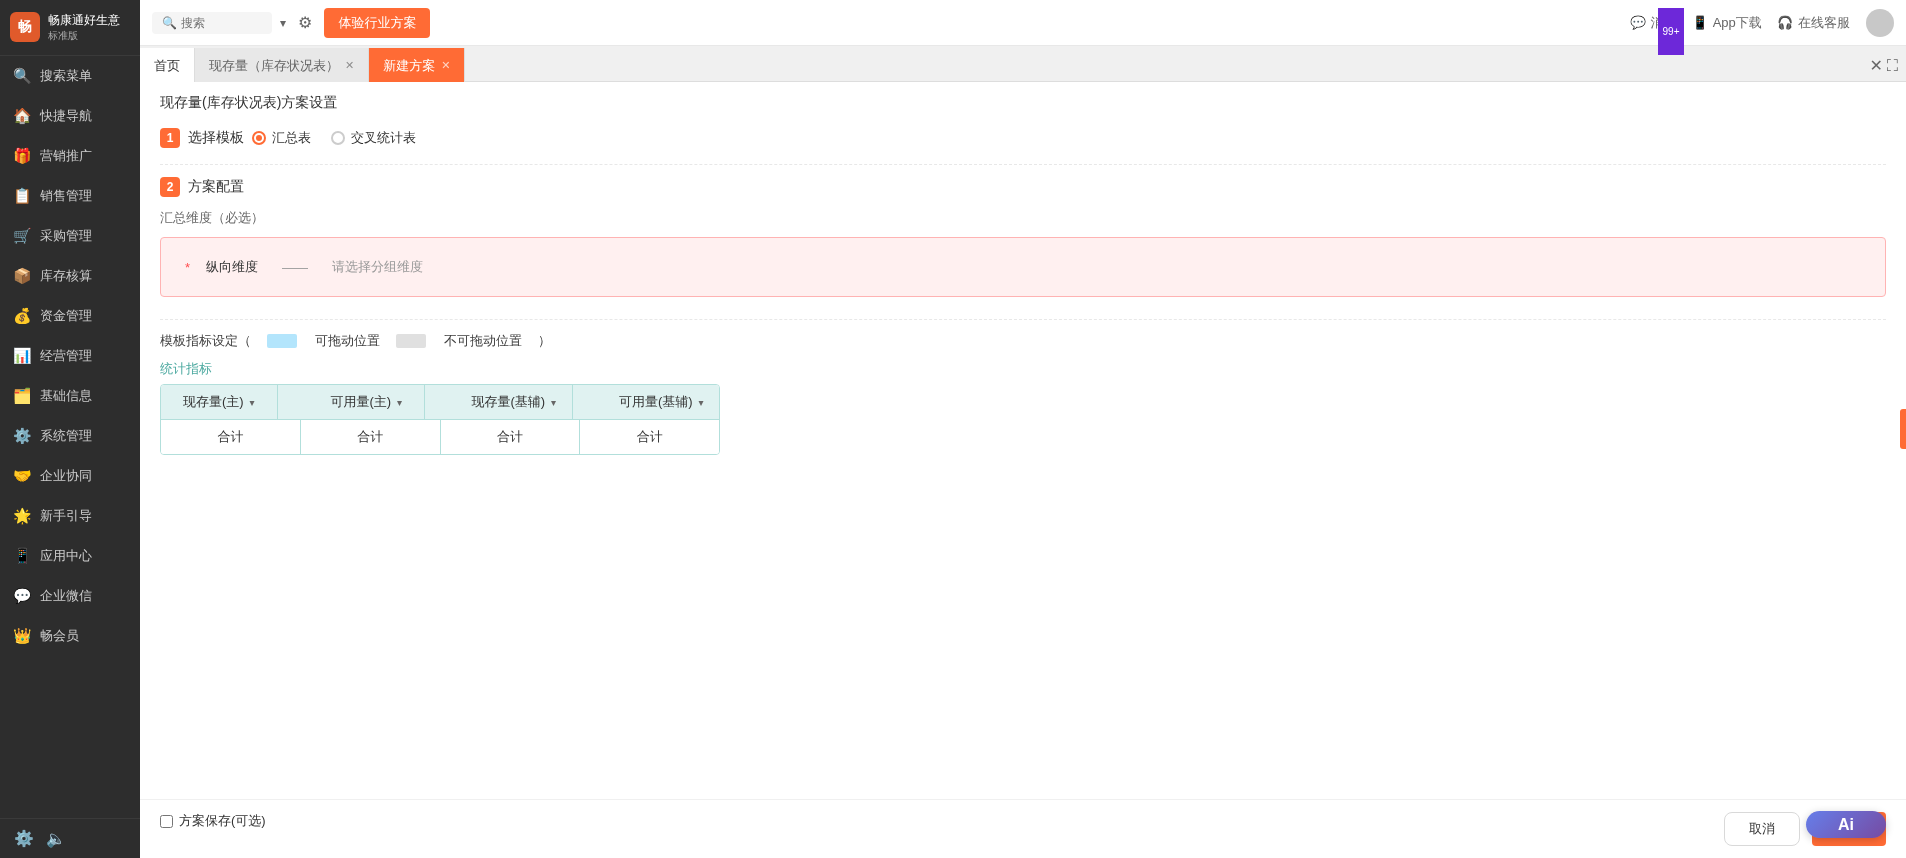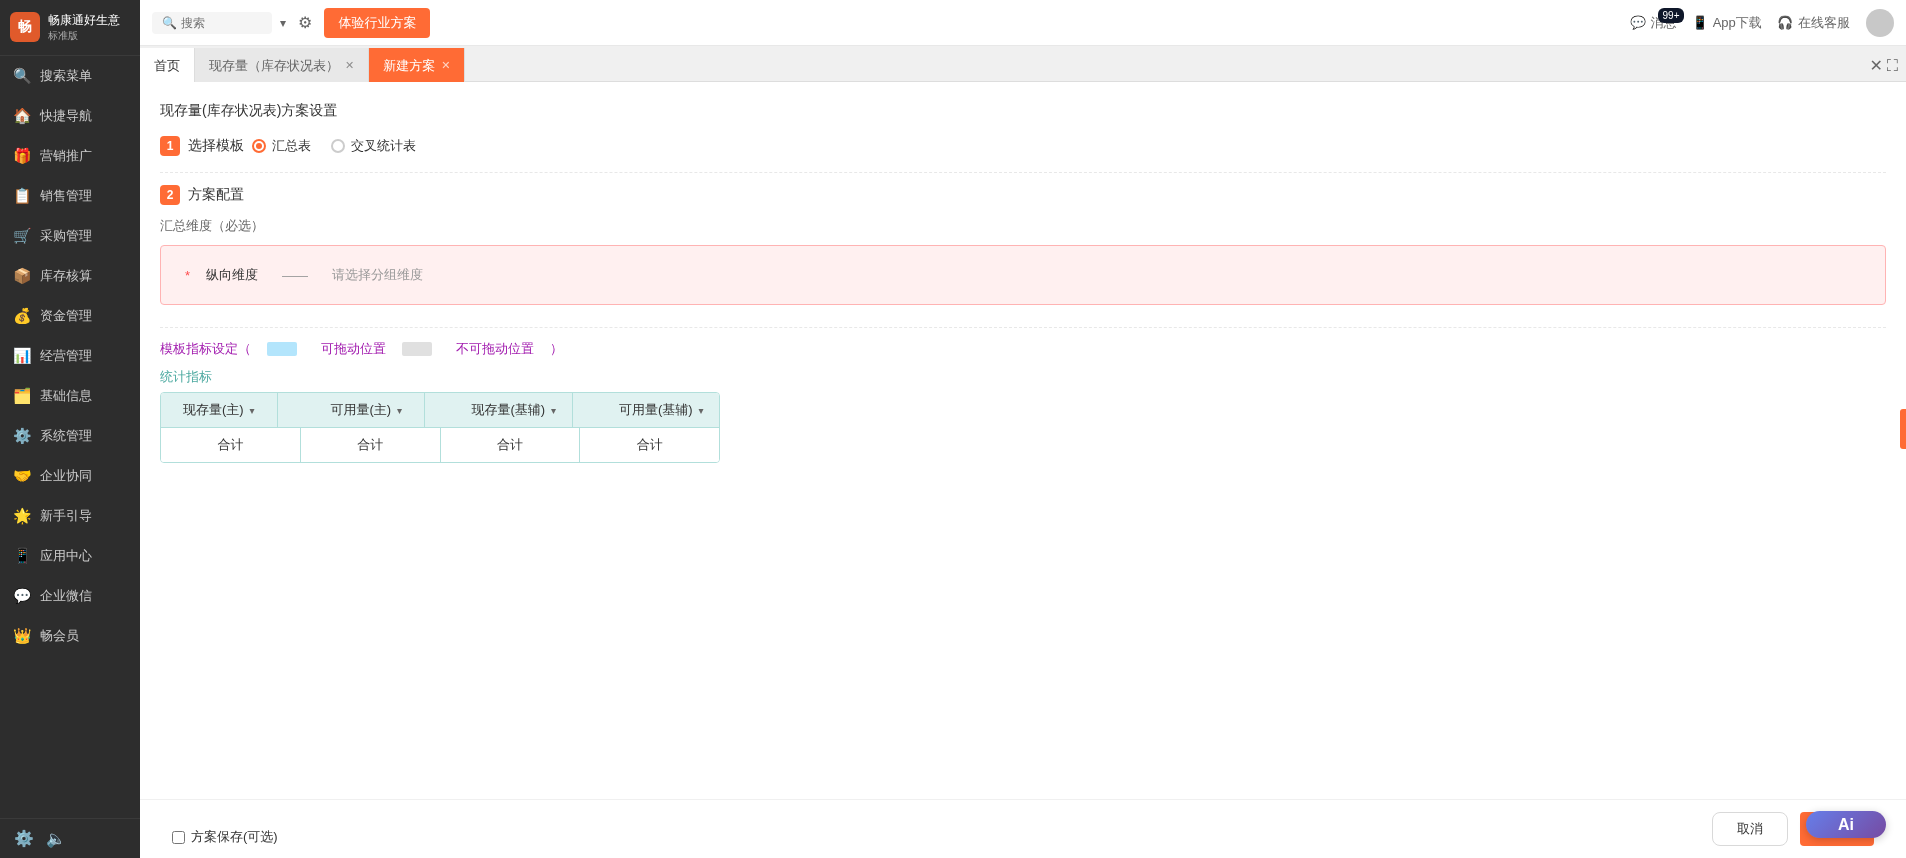--- a/index.html
+++ b/index.html
@@ -78,22 +78,22 @@
       border-radius: 4px;
       padding: 6px 14px;
       font-size: 13px;
       cursor: pointer;
       margin-left: 4px;
     }
     .topbar-spacer { flex: 1; }
     .topbar-right { display: flex; align-items: center; gap: 16px; }
     .topbar-msg { display: flex; align-items: center; gap: 4px; cursor: pointer; color: #666; font-size: 13px; position: relative; }
     .topbar-badge {
-      background: #0f172a; color: #fff; font-size: 10px;
-      border-radius: 6px; padding: 2px 5px; position: absolute; top: -6px; right: -8px;
+      background: #6d28d9; color: #fff; font-size: 10px;
+      border-radius: 0; padding: 18px 5px; position: absolute; top: -6px; right: -8px;
     }
     .topbar-app { display: flex; align-items: center; gap: 4px; cursor: pointer; color: #666; font-size: 13px; }
     .topbar-service { display: flex; align-items: center; gap: 4px; cursor: pointer; color: #666; font-size: 13px; }
     .topbar-user { display: flex; align-items: center; gap: 4px; cursor: pointer; }
     .topbar-avatar { width: 28px; height: 28px; border-radius: 50%; background: #ddd; }
 
     
     .tabs-bar {
       background: #f0f0f0;
       border-bottom: 1px solid #ddd;
@@ -123,21 +123,21 @@
     }
     .tab-close { font-size: 11px; cursor: pointer; opacity: 0.7; }
     .tabs-right { margin-left: auto; display: flex; align-items: center; gap: 4px; padding-right: 8px; }
     .tabs-btn { cursor: pointer; color: #666; font-size: 16px; }
 
     
     .content {
       flex: 1;
       overflow-y: auto;
       background: #fff;
-      padding: 20px 20px;
+      padding: 12px 20px;
     }
 
     .page-title {
       font-size: 14px;
       color: #333;
       margin-bottom: 16px;
     }
 
     
     .section {
@@ -188,25 +188,25 @@
       gap: 16px;
     }
     .dimension-required { color: #ff4d4f; font-size: 13px; }
     .dimension-label { color: #333; font-size: 13px; }
     .dimension-dash { color: #999; margin: 0 8px; }
     .dimension-placeholder { color: #999; font-size: 13px; }
 
     
     .template-indicator {
       display: flex; align-items: center; gap: 16px;
-      font-size: 13px; color: #a21caf;
+      font-size: 13px; color: #404040;
       margin-bottom: 10px;
     }
     .indicator-box {
-      display: flex; align-items: center; gap: 24px;
+      display: flex; align-items: center; gap: 18px;
     }
     .indicator-color-movable {
       width: 30px; height: 14px;
       background: #b3e5fc;
       border-radius: 2px;
     }
     .indicator-color-fixed {
       width: 30px; height: 14px;
       background: #e0e0e0;
       border-radius: 2px;
@@ -257,25 +257,25 @@
     .stats-cell:last-child { border-right: none; }
 
     
     .tips-section { margin-top: 10px; }
     .tips-title { font-size: 12px; color: #bbb; margin-bottom: 4px; }
     .tips-item { font-size: 12px; color: #bbb; margin-bottom: 2px; }
     .tips-highlight { color: #ff6b35; }
 
     
     .footer {
-      padding: 12px 32px;
+      padding: 12px 20px;
       background: #fff;
       border-top: 1px solid #f0f0f0;
       display: flex;
-      align-items: flex-end;
+      align-items: flex-start;
       justify-content: space-between;
       flex-shrink: 0;
     }
     .save-checkbox { display: flex; align-items: center; gap: 6px; font-size: 13px; color: #333; cursor: pointer; }
     .save-checkbox input { cursor: pointer; }
     .footer-actions { display: flex; gap: 12px; }
     .btn-cancel {
       background: #fff; border: 1px solid #d9d9d9;
       border-radius: 8px; padding: 7px 24px;
       font-size: 13px; color: #333; cursor: pointer;

